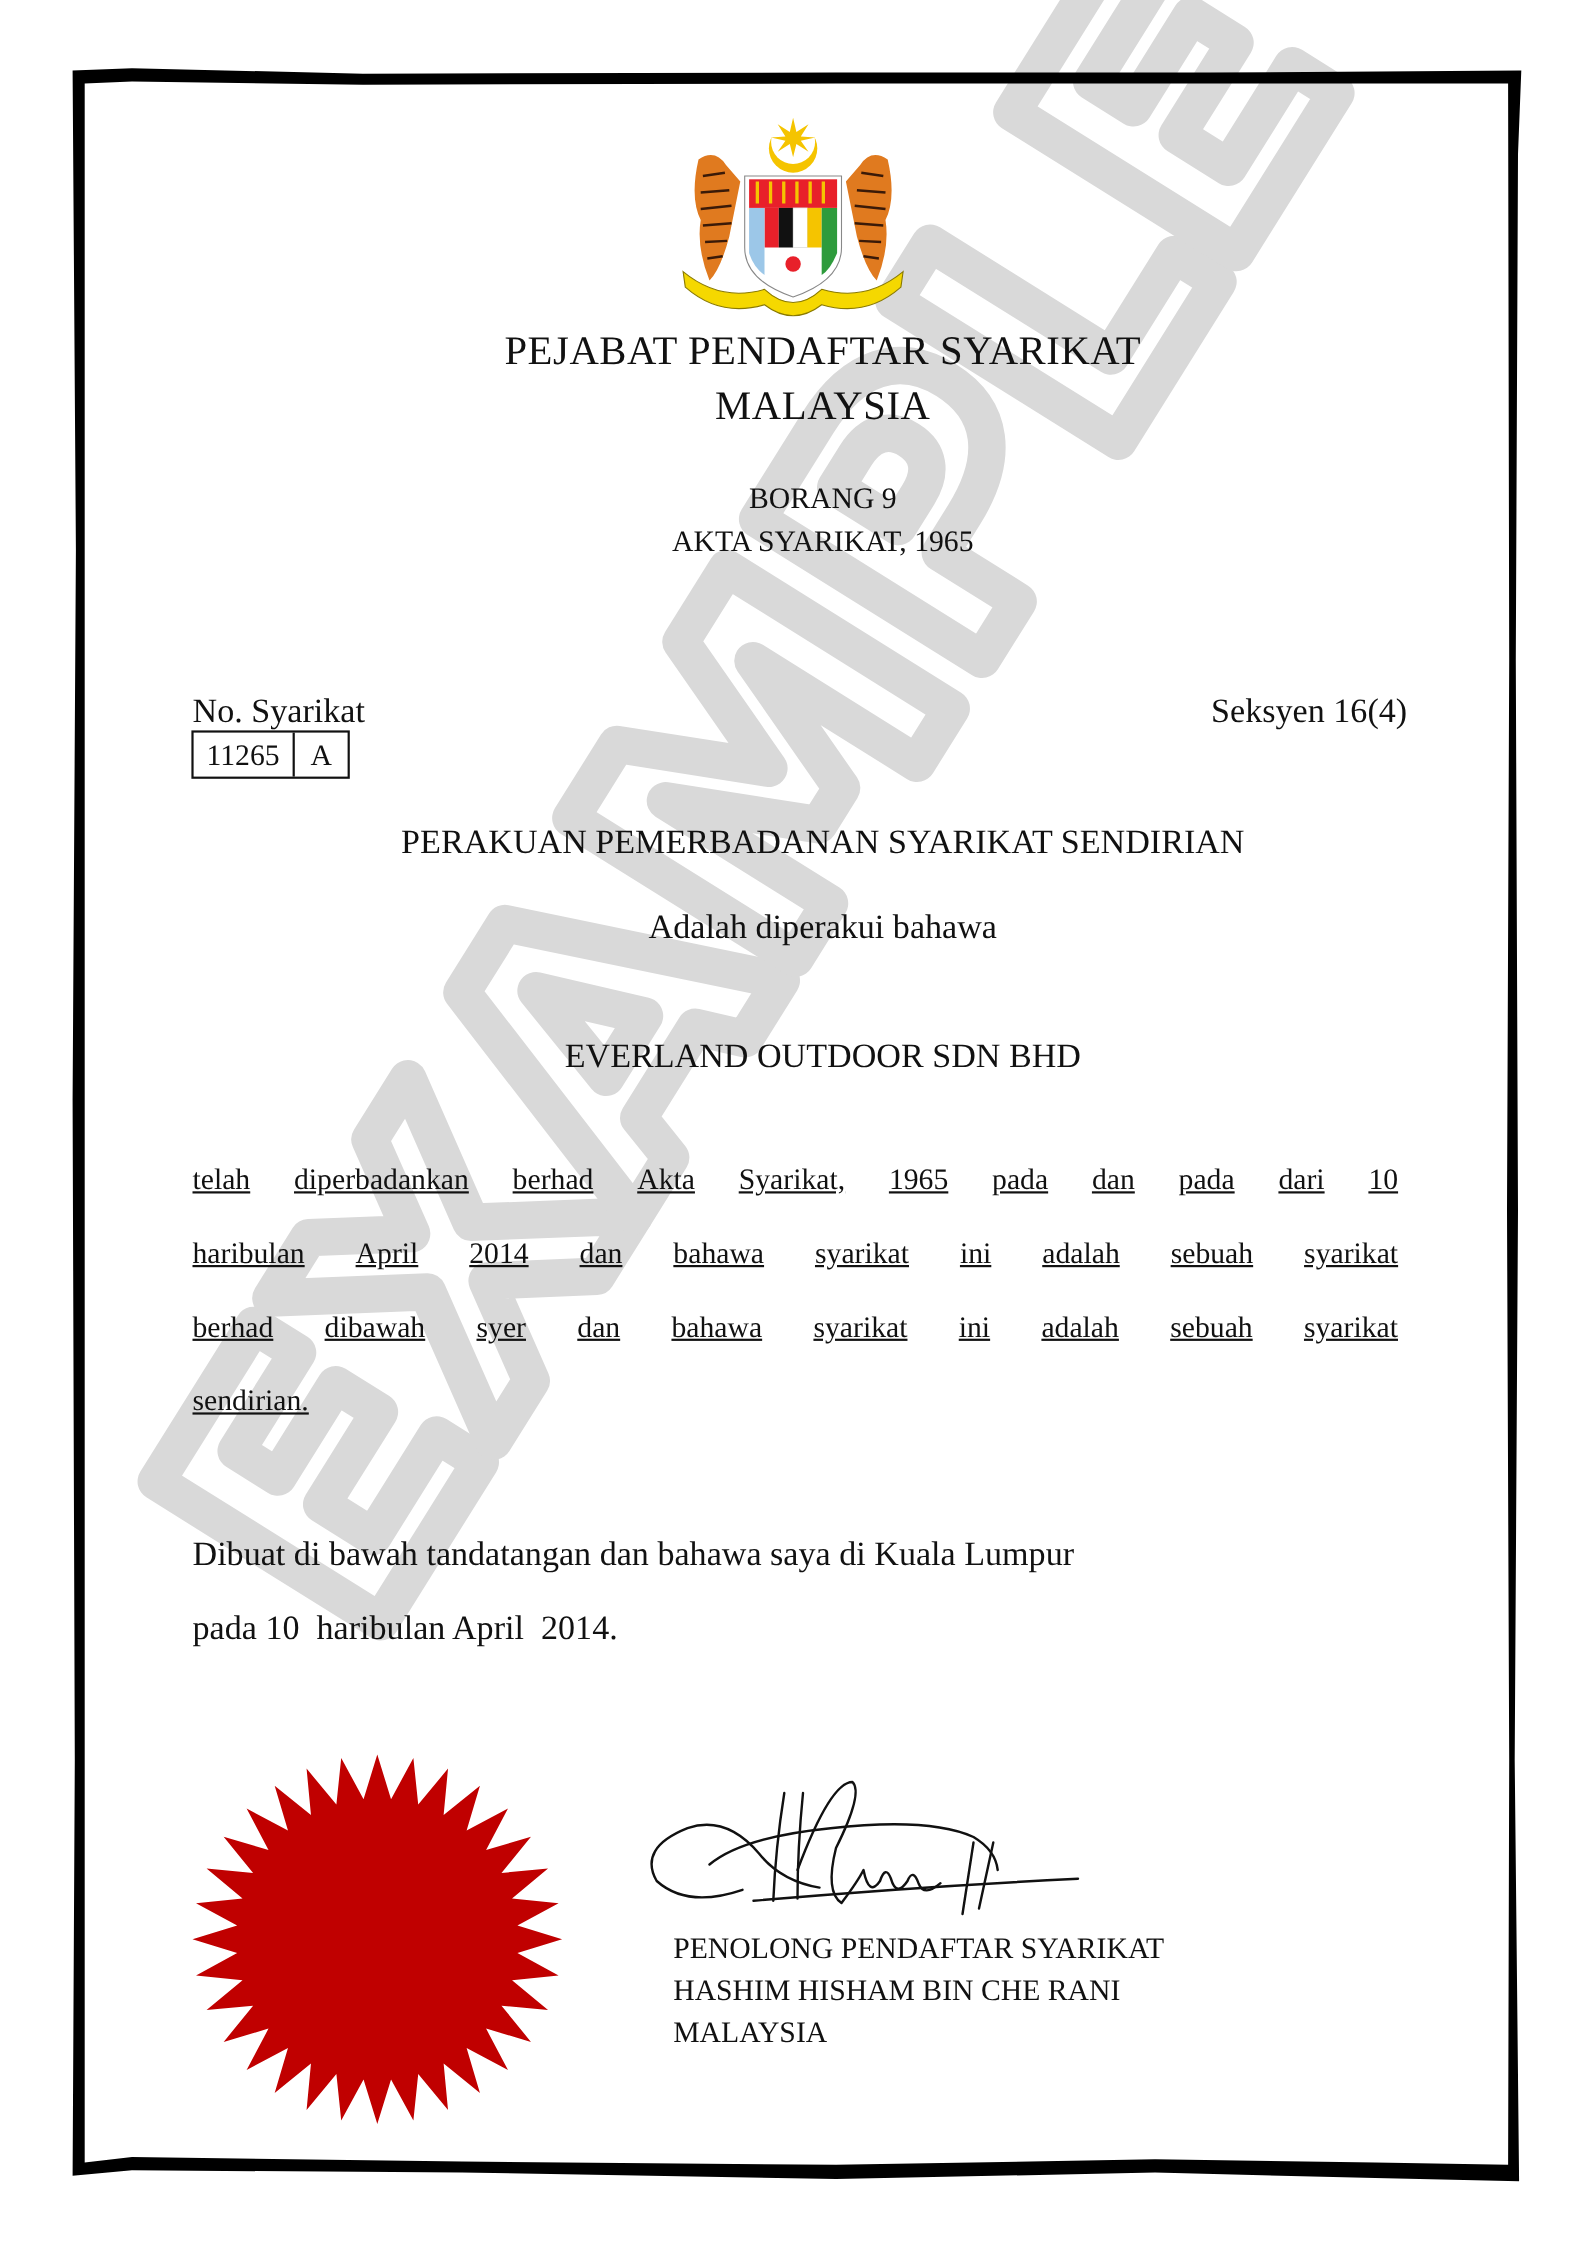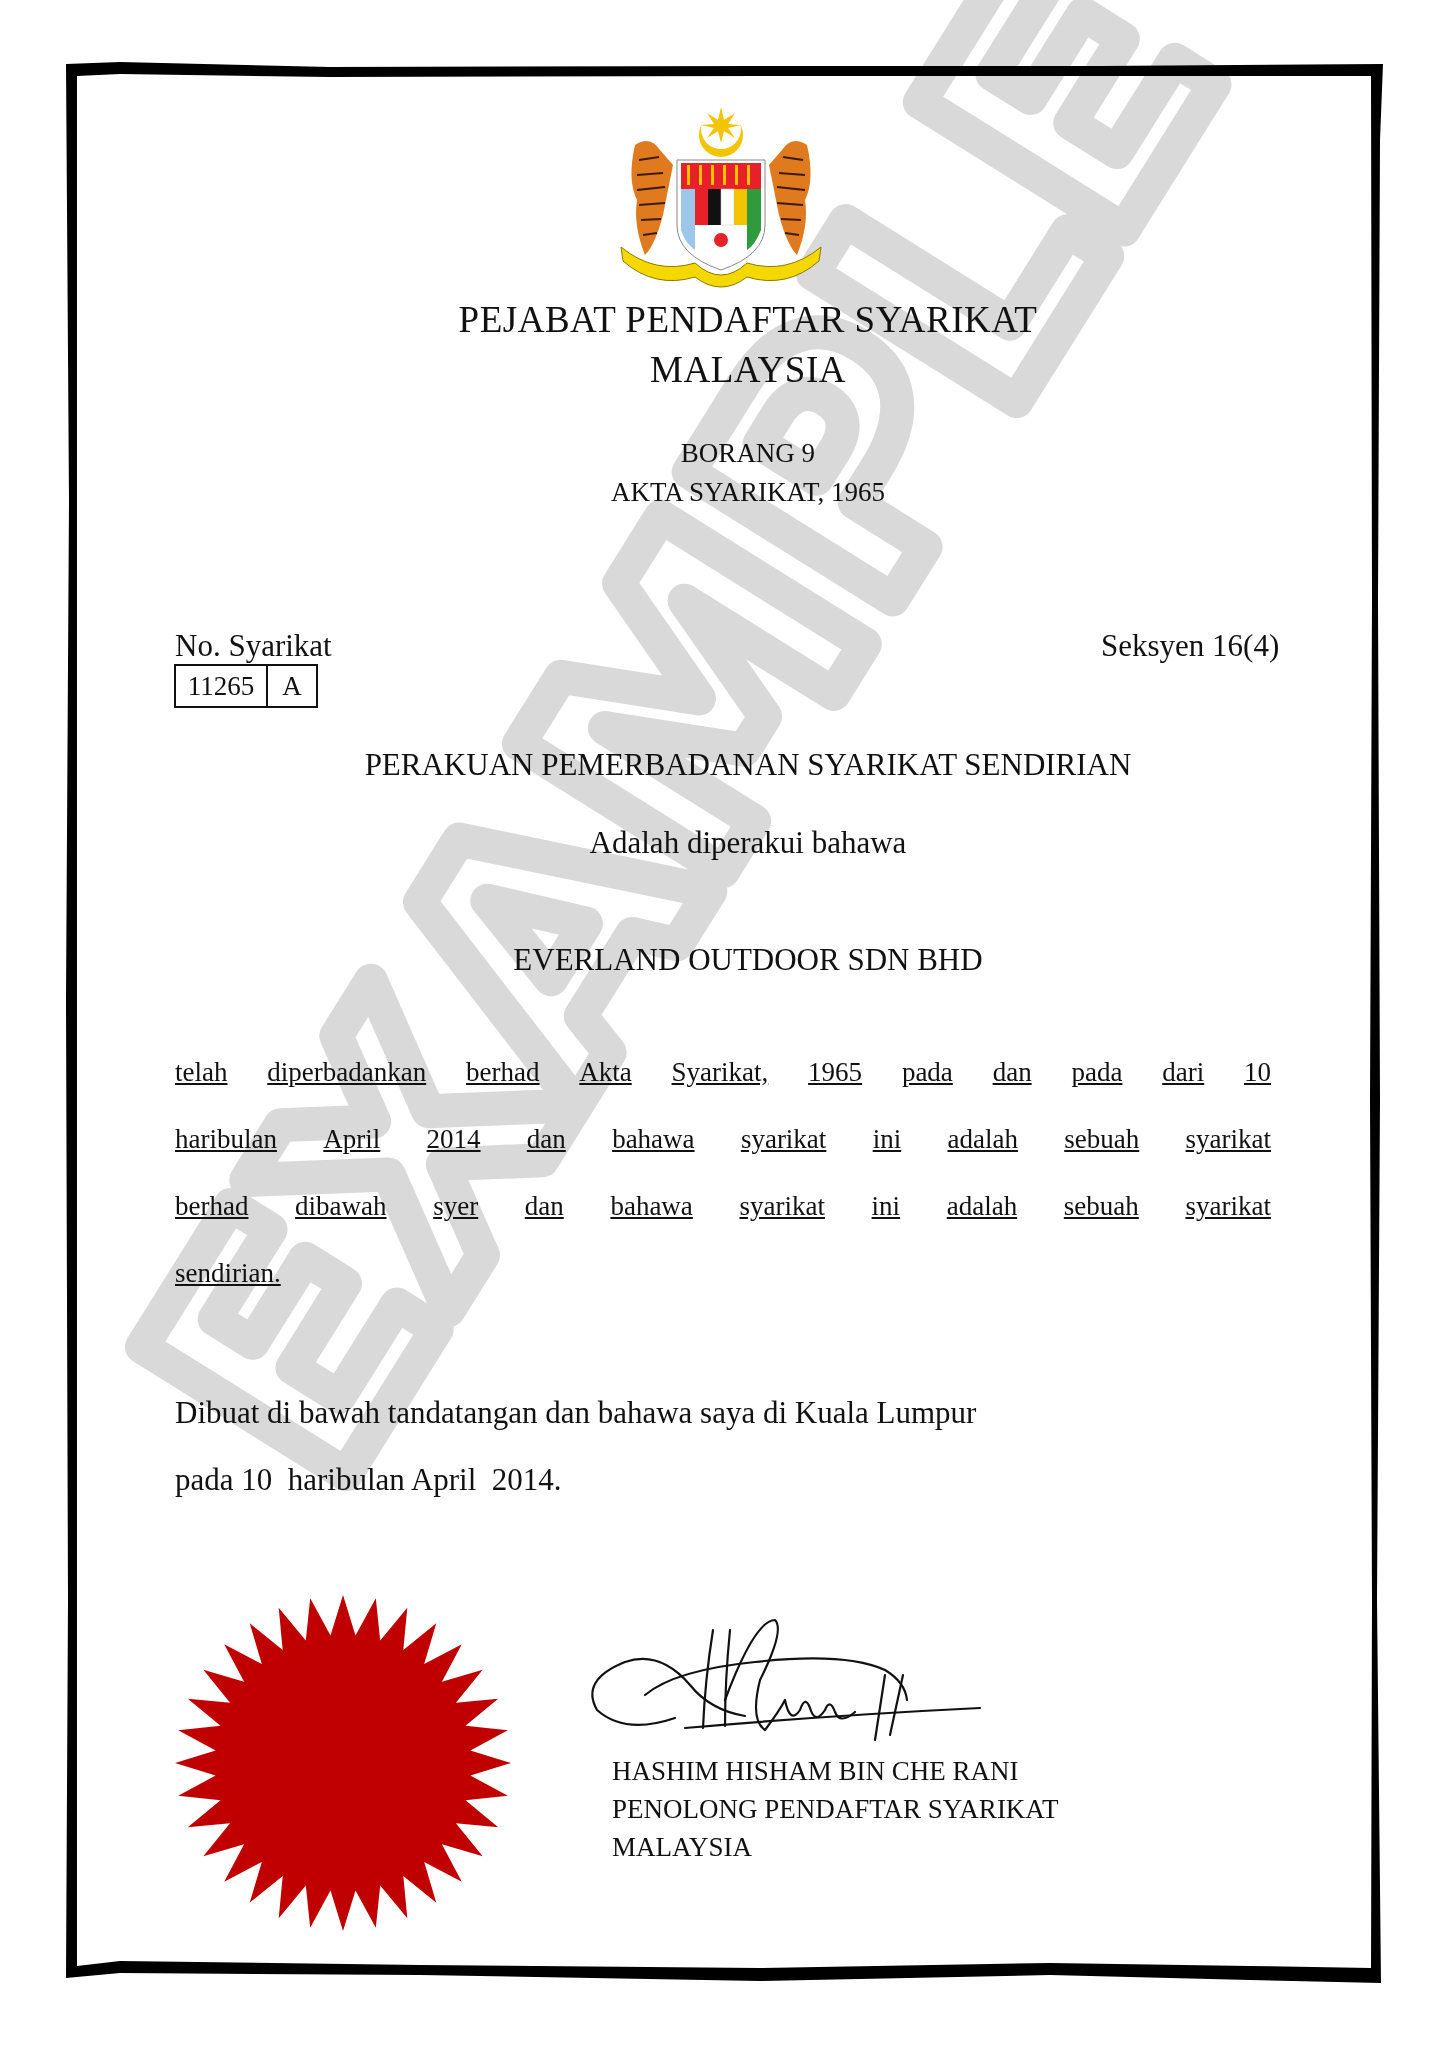--- a/index.html
+++ b/index.html
@@ -161,16 +161,16 @@
     <path d="M128,30 Q120,80 118,128"></path>
     <path d="M145,30 Q140,80 140,126"></path>
     <path d="M140,100 Q170,20 190,20 Q200,30 175,80 Q165,120 180,130 Q195,110 200,100 Q205,125 215,110 Q220,95 225,108 Q230,125 240,110 Q245,98 250,112 Q255,125 270,112"></path>
     <path d="M300,75 L290,140"></path>
     <path d="M318,75 L305,135"></path>
     <path d="M100,128 Q250,115 395,108"></path>
   </g>
 </svg>
 
 <div class="signer">
+  <div>PENOLONG PENDAFTAR SYARIKAT</div>
   <div>HASHIM HISHAM BIN CHE RANI</div>
-  <div>PENOLONG PENDAFTAR SYARIKAT</div>
   <div>MALAYSIA</div>
 </div>
 
 </body></html>

